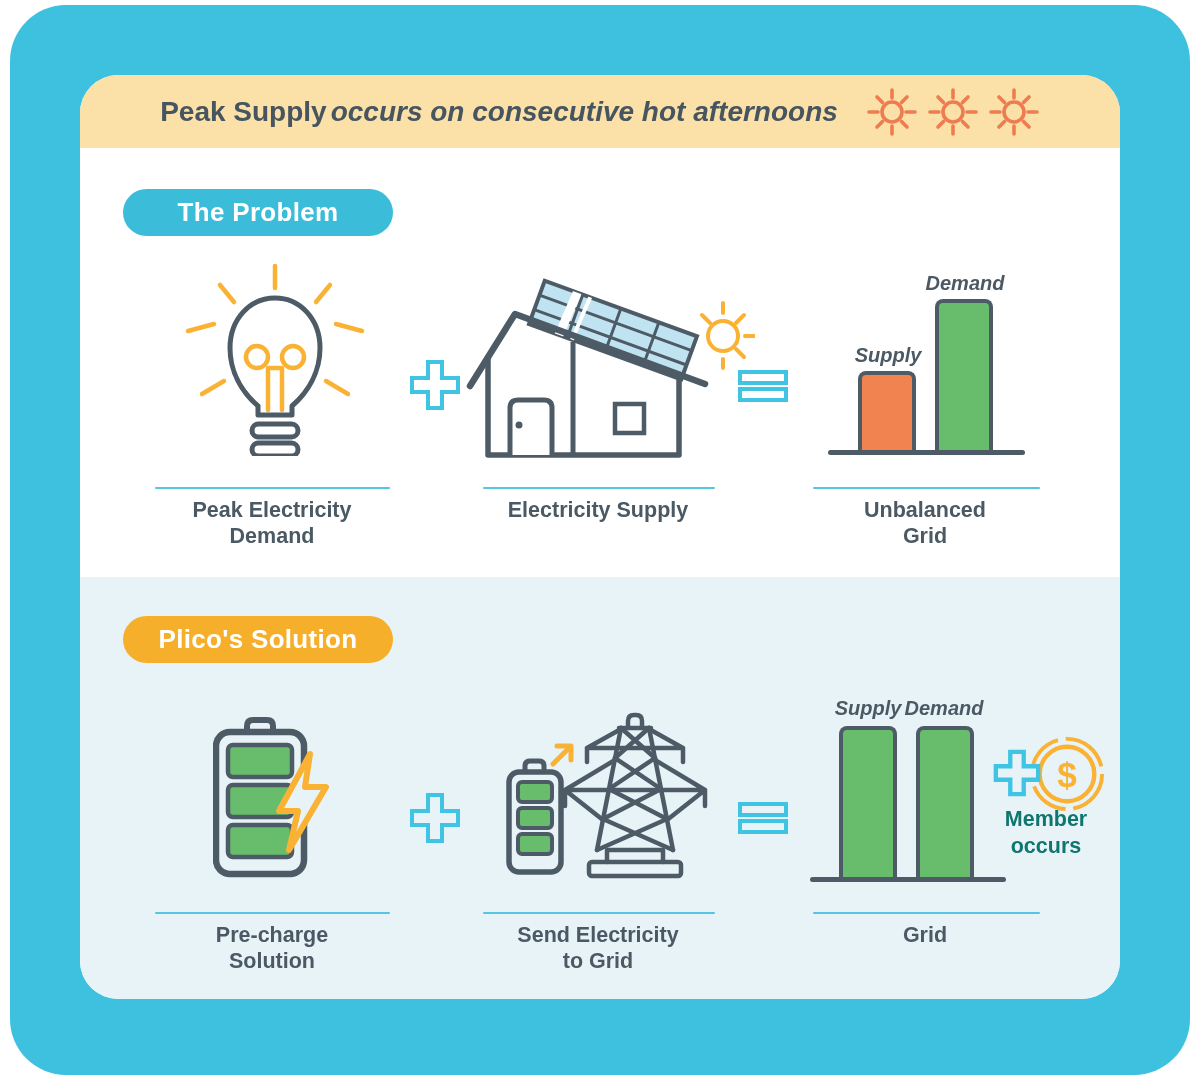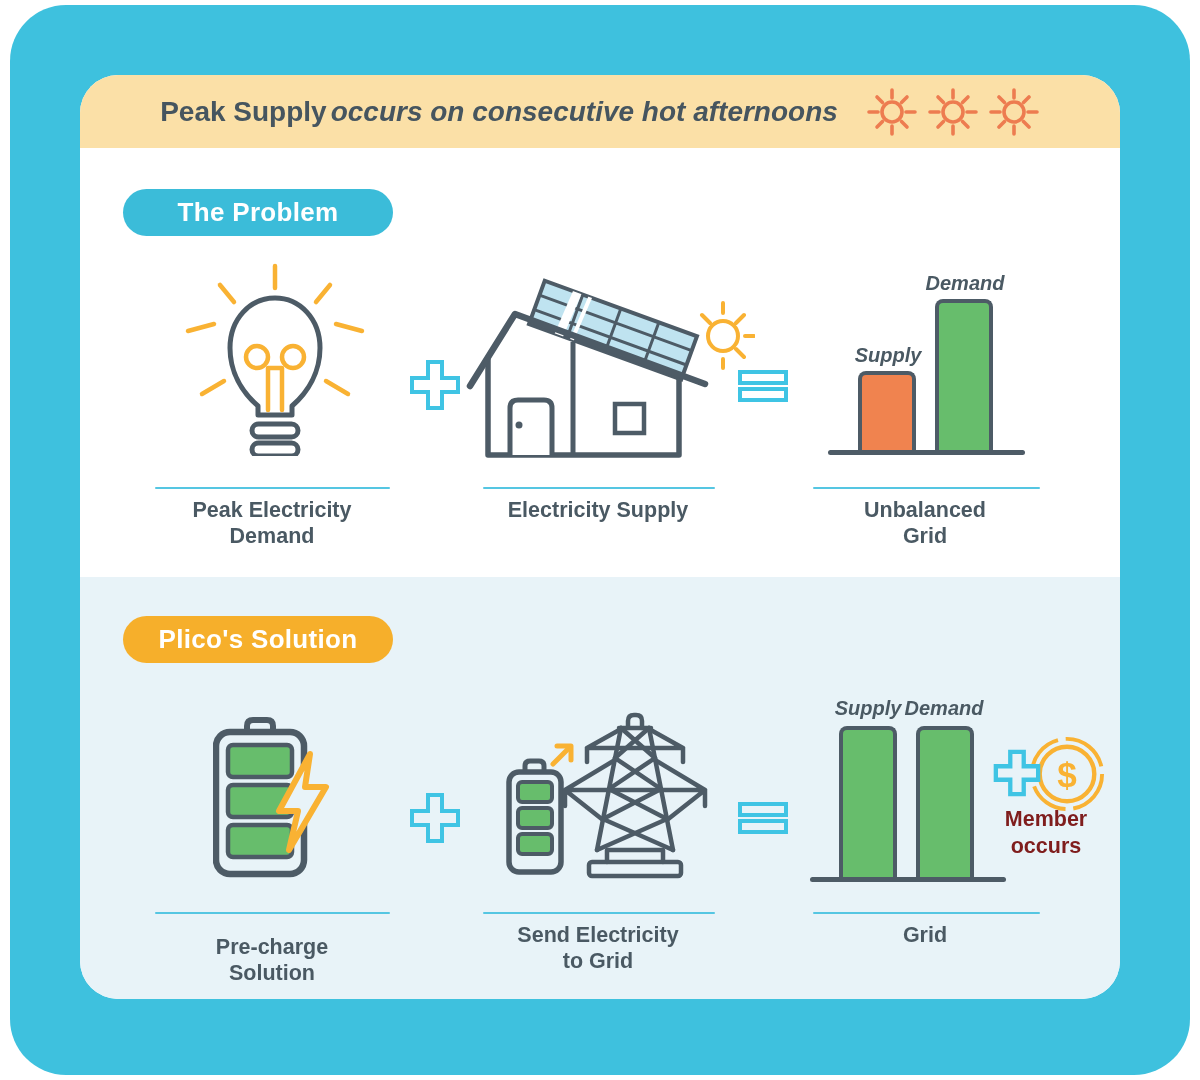--- a/index.html
+++ b/index.html
@@ -25,21 +25,21 @@
   .abs{position:absolute;}
   .divider{position:absolute;height:2px;background:#55C6E2;border-radius:1px;}
   .caption{position:absolute;font-weight:800;font-size:21.5px;color:#4A5963;text-align:center;line-height:1.22;}
 
   .chart{position:absolute;}
   .baseline{position:absolute;left:0;right:0;bottom:0;height:5px;background:#4D5B66;border-radius:3px;}
   .bar{position:absolute;bottom:4px;width:58px;border:4px solid #4D5B66;border-bottom:none;
        border-radius:8px 8px 0 0;box-sizing:border-box;}
   .bar-label{position:absolute;width:120px;font-style:italic;font-weight:600;font-size:20px;color:#4A5963;text-align:center;}
 
-  .member-label{position:absolute;font-weight:800;font-size:21.5px;color:#7f1d1d;text-align:center;line-height:1.25;}
+  .member-label{position:absolute;font-weight:800;font-size:21.5px;color:#0f766e;text-align:center;line-height:1.25;}
   svg{display:block;}
 </style>
 </head>
 <body>
 
 <div class="canvas">
   <div class="outer-bg"></div>
 
   <div class="card">
 
@@ -243,21 +243,21 @@
       </svg>
       <div class="member-label" style="left:886px;top:229px;width:160px;">
         <div>Member</div>
         <div>occurs</div>
       </div>
 
       <div class="divider" style="left:75px;top:335px;width:235px;"></div>
       <div class="divider" style="left:403px;top:335px;width:232px;"></div>
       <div class="divider" style="left:733px;top:335px;width:227px;"></div>
 
-      <div class="caption" style="left:52px;top:345px;width:280px;margin-top:12px;">
+      <div class="caption" style="left:52px;top:345px;width:280px;">
         <div>Pre-charge</div>
         <div>Solution</div>
       </div>
       <div class="caption" style="left:368px;top:345px;width:300px;">
         <div>Send Electricity</div>
         <div>to Grid</div>
       </div>
       <div class="caption" style="left:705px;top:345px;width:280px;">
         <div>Grid</div>
       </div>

